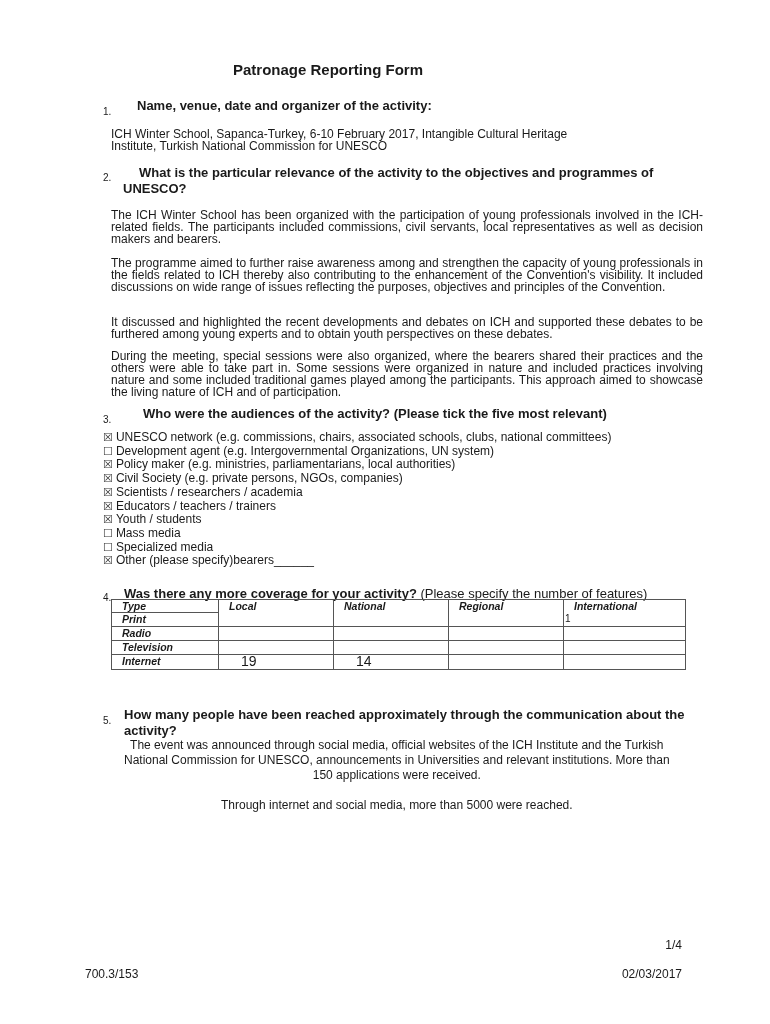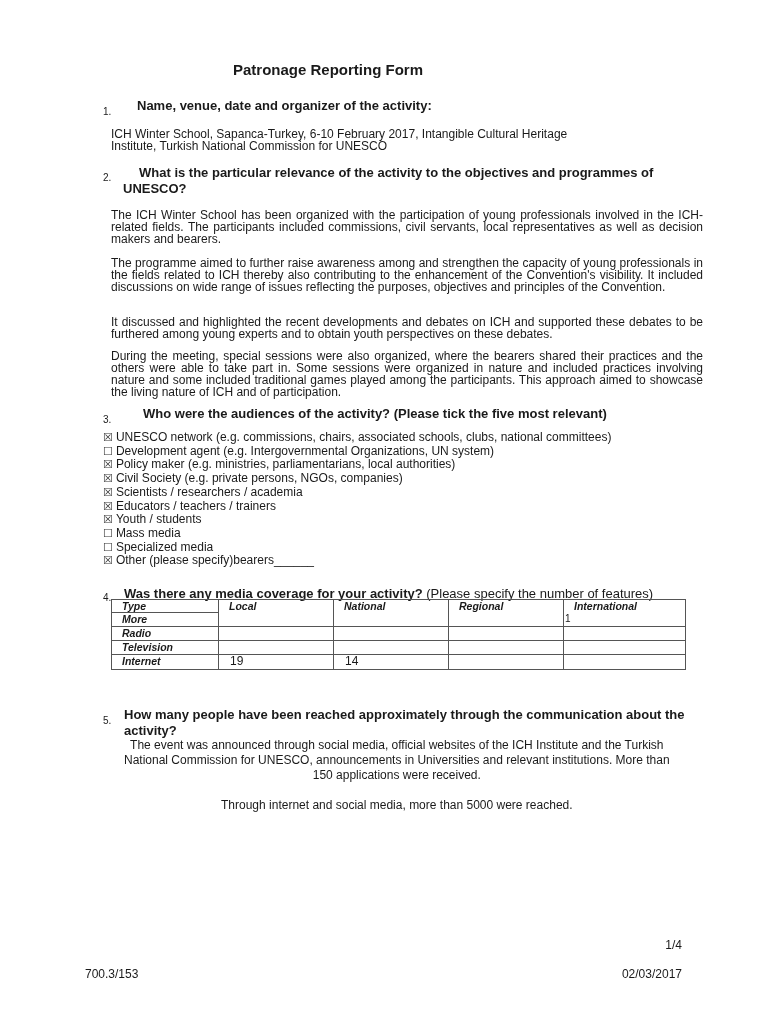--- a/index.html
+++ b/index.html
@@ -10,21 +10,21 @@
   .qnum { font-size: 10px; font-weight: normal; }
   .qtext { font-weight: bold; font-size: 13px; }
   .para { left: 103px; width: 592px; font-size: 12px; line-height: 12px; text-align: justify; margin-left: 8px; }
   .para.left { text-align: left; }
   .cb-list { left: 103px; top: 431px; font-size: 12px; line-height: 13.7px; }
   .cb-item { white-space: nowrap; }
   .cb-box { font-family: "DejaVu Sans", sans-serif; font-size: 11px; color: #333; margin-right: 3px; }
   table.media { position: absolute; left: 111px; top: 599px; width: 575px; border-collapse: collapse;
                 font-size: 10.5px; }
   table.media td { border: 1px solid #555; height: 13px; padding: 0 0 0 10px; vertical-align: top; line-height: 12px; }
-  table.media td.num { padding-left: 11px; font-style: normal; font-size: 12px; }
+  table.media td.num { padding-left: 22px; font-style: normal; font-size: 14px; }
   table.media td.num-int { padding-left: 1px; font-size: 10px; }
   table.media .hdr td { font-weight: bold; font-style: italic; border-bottom: none; height: 12px; }
   table.media td.type { font-weight: bold; font-style: italic; }
   table.media tr.first td { border-top: none; }
   table.media tr.first td.type { border-top: 1px solid #555; }
   .footer { font-size: 12px; }
 </style>
 </head>
 <body>
 
@@ -62,35 +62,35 @@
   <div class="cb-item"><span class="cb-box">☒</span><span>Educators / teachers / trainers</span></div>
   <div class="cb-item"><span class="cb-box">☒</span><span>Youth / students</span></div>
   <div class="cb-item"><span class="cb-box">☐</span><span>Mass media</span></div>
   <div class="cb-item"><span class="cb-box">☐</span><span>Specialized media</span></div>
   <div class="cb-item"><span class="cb-box">☒</span><span>Other (please specify)bearers______</span></div>
 </div>
 
 <div class="abs" style="left:103px; top:587px; white-space:nowrap;">
   <span class="qnum">4.</span>
   <span style="position:absolute; left:21px; top:-3px;">
-    <span class="qtext">Was there any media coverage for your activity?</span><span style="font-size:13px;"> (Please specify the number of features)</span>
+    <span class="qtext">Was there any more coverage for your activity?</span><span style="font-size:13px;"> (Please specify the number of features)</span>
   </span>
 </div>
 
 <table class="media">
   <tbody>
       <tr class="hdr">
     <td style="width:96px;">Type</td>
     <td style="width:104px;">Local</td>
     <td style="width:104px;">National</td>
     <td style="width:104px;">Regional</td>
     <td>International</td>
   </tr>
   <tr class="first">
-    <td class="type">More</td>
+    <td class="type">Print</td>
     <td class="num"></td>
     <td class="num"></td>
     <td class="num"></td>
     <td class="num-int">1</td>
   </tr>
   <tr>
     <td class="type">Radio</td>
     <td class="num"></td>
     <td class="num"></td>
     <td class="num"></td>

